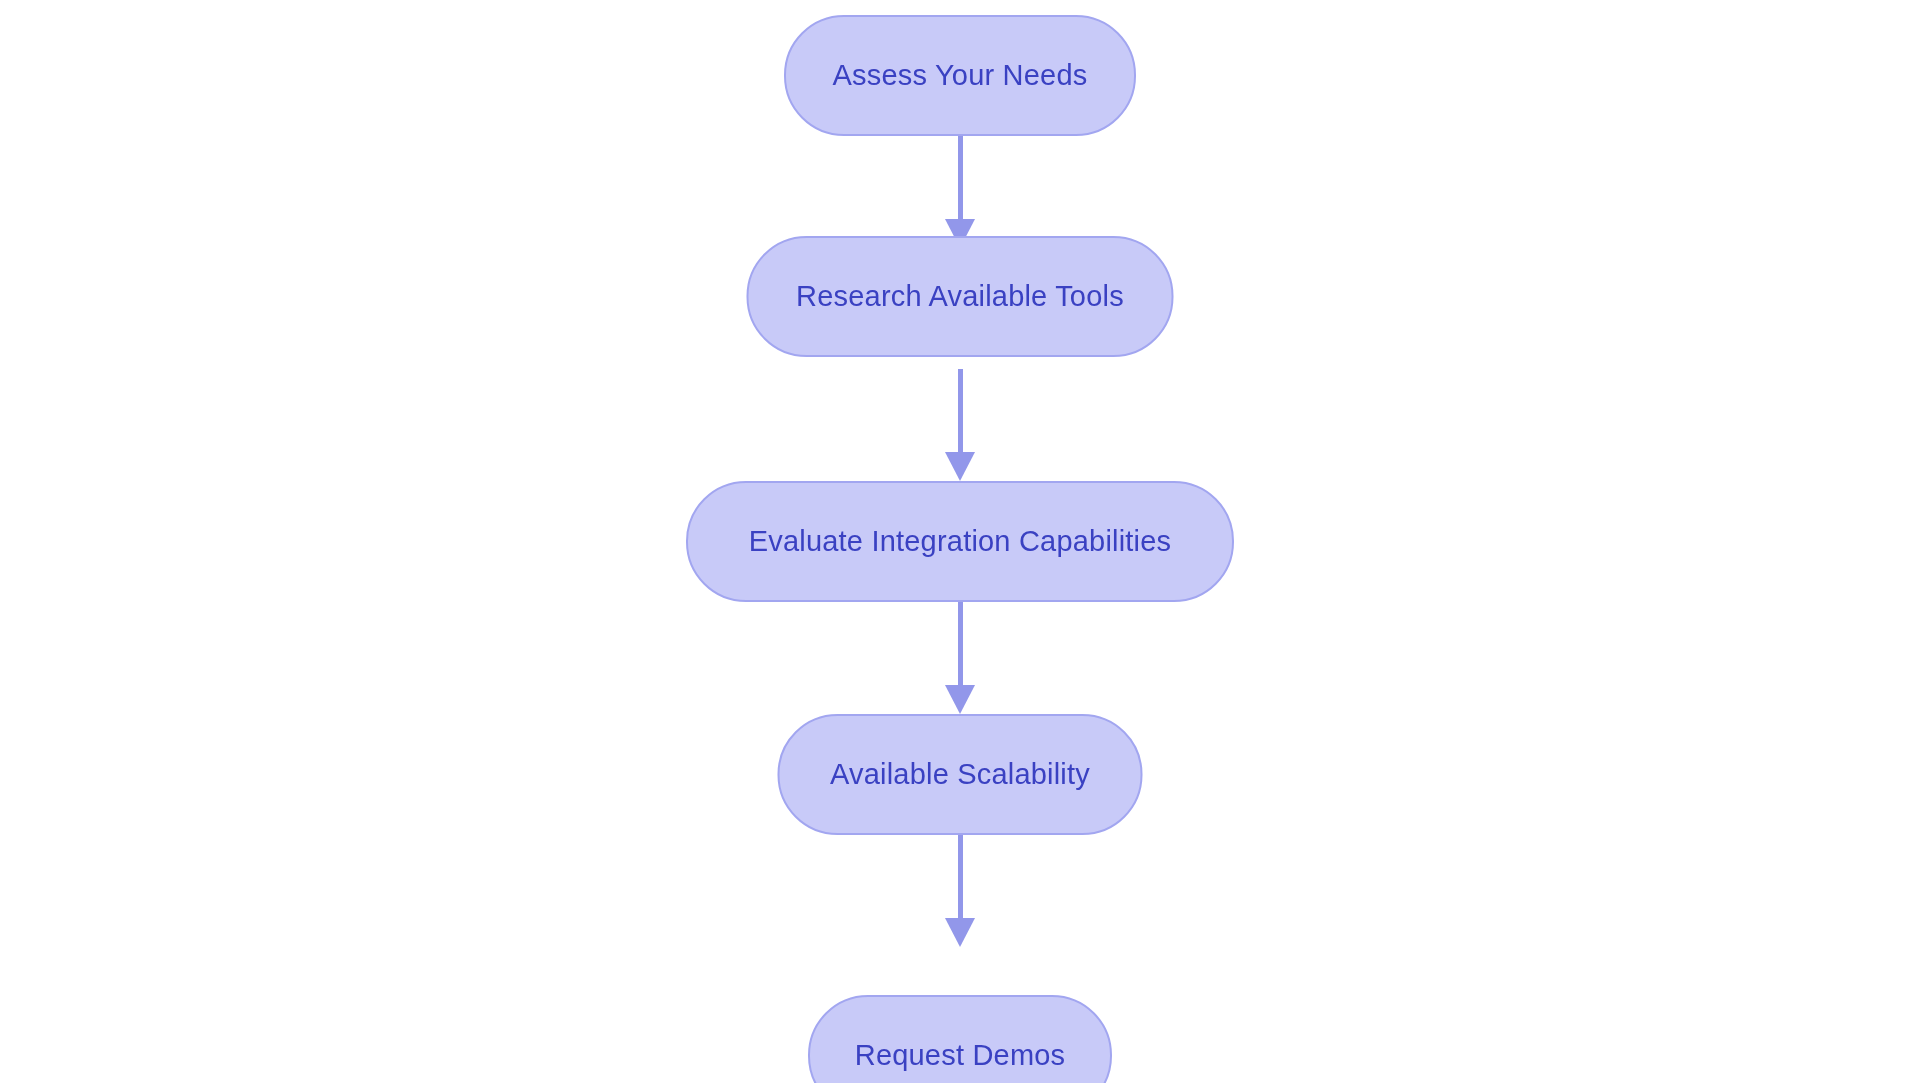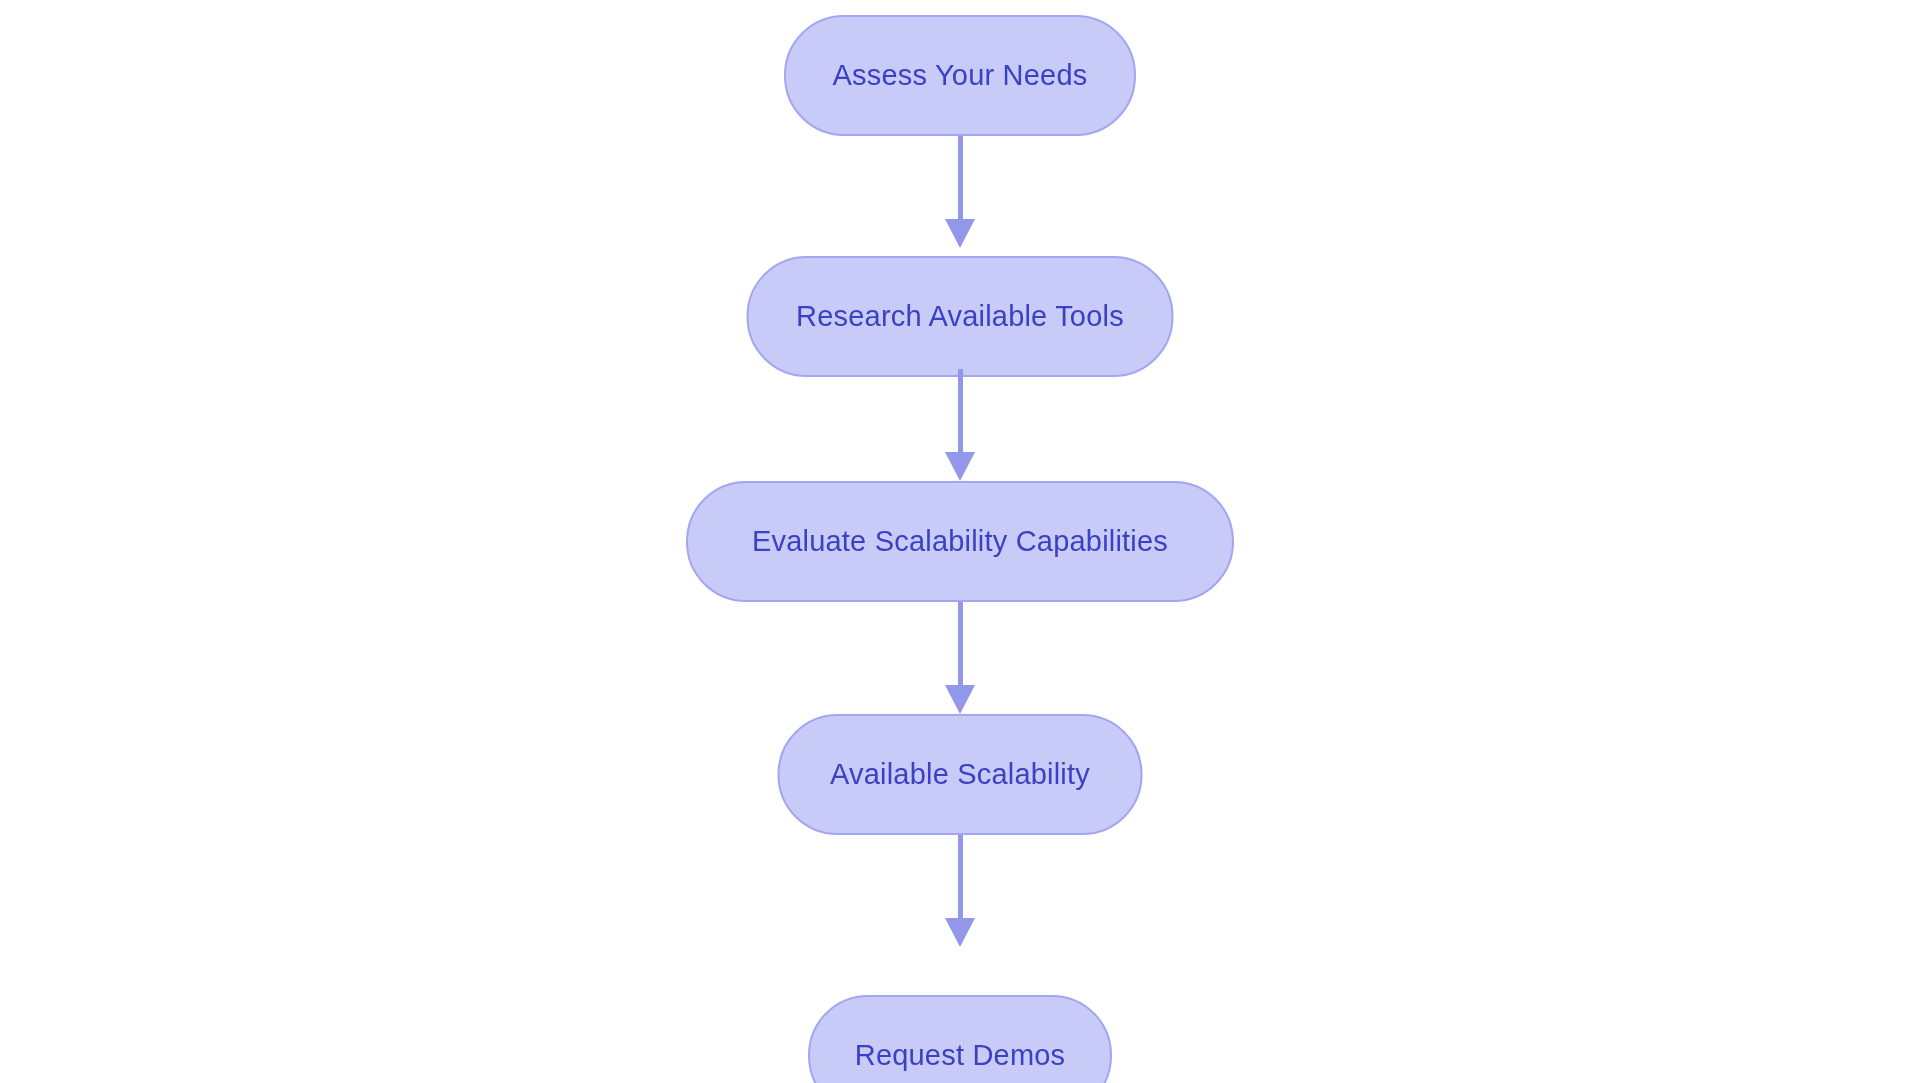--- a/index.html
+++ b/index.html
@@ -64,31 +64,31 @@
 
   <div class="node" style="top:15px; width:352px;">
     <span class="node-label">Assess Your Needs</span>
   </div>
 
   <div class="arrow" style="top:136px; height:112px;">
     <div class="arrow-stem"></div>
     <div class="arrow-head"></div>
   </div>
 
-  <div class="node" style="top:256px; width:427px;">
+  <div class="node" style="top:236px; width:427px;">
     <span class="node-label">Research Available Tools</span>
   </div>
 
   <div class="arrow" style="top:369px; height:112px;">
     <div class="arrow-stem"></div>
     <div class="arrow-head"></div>
   </div>
 
   <div class="node" style="top:481px; width:548px;">
-    <span class="node-label">Evaluate Scalability Capabilities</span>
+    <span class="node-label">Evaluate Integration Capabilities</span>
   </div>
 
   <div class="arrow" style="top:602px; height:112px;">
     <div class="arrow-stem"></div>
     <div class="arrow-head"></div>
   </div>
 
   <div class="node" style="top:714px; width:365px;">
     <span class="node-label">Available Scalability</span>
   </div>

